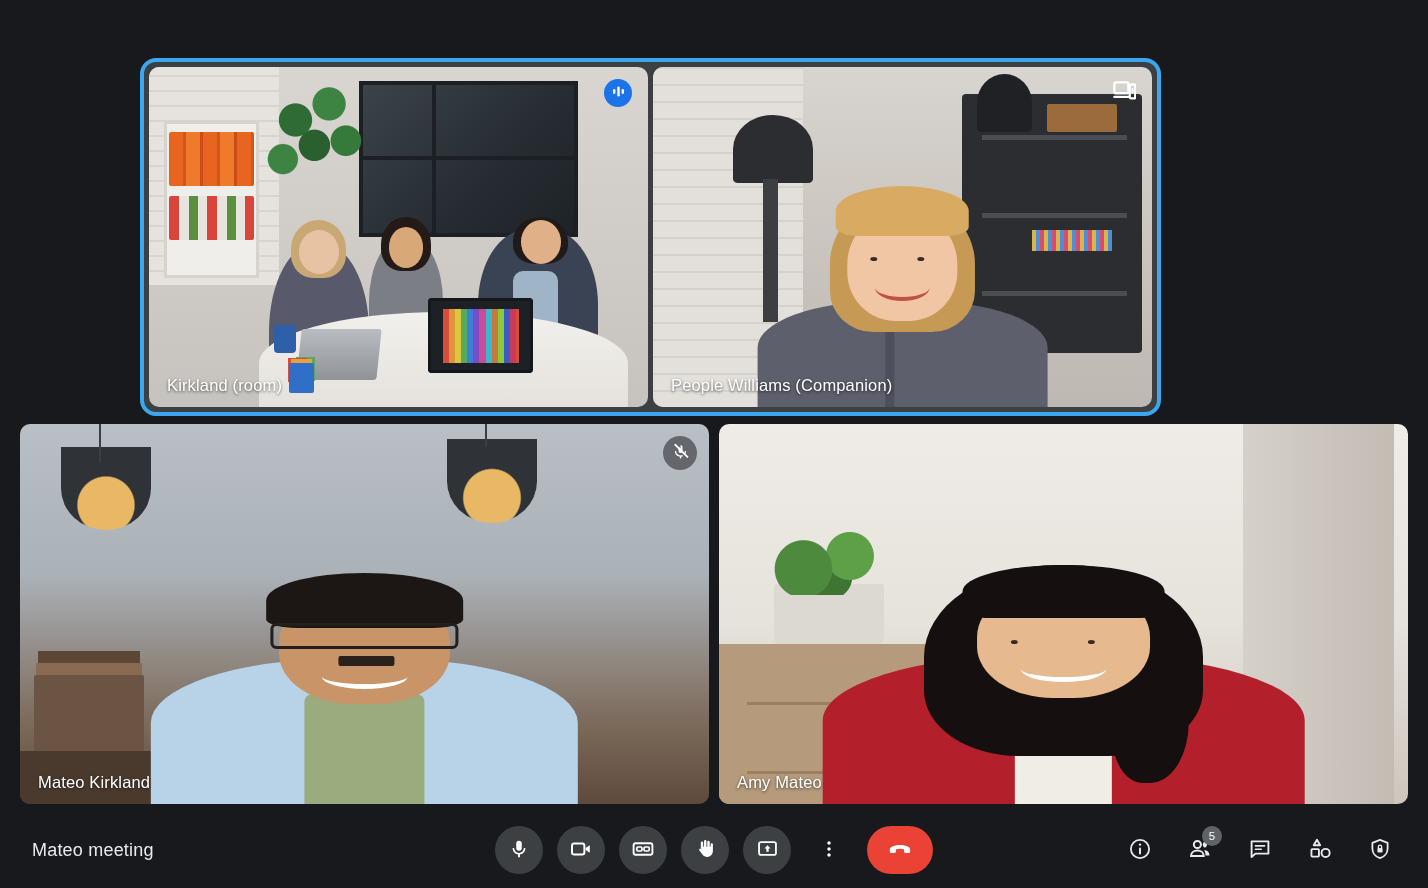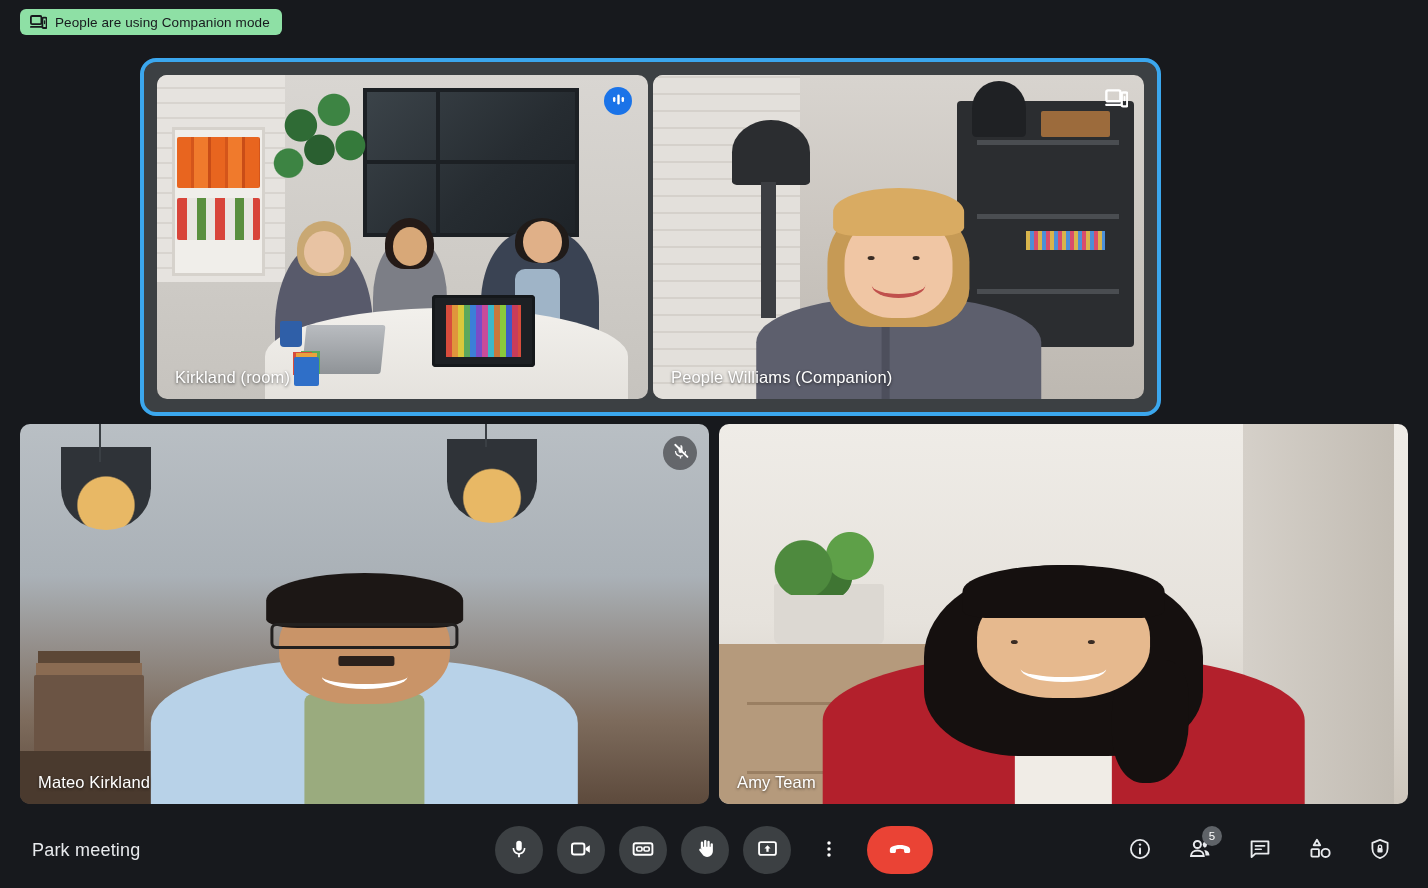--- a/index.html
+++ b/index.html
@@ -49,21 +49,21 @@
 
   
   .group-highlight {
     position: absolute;
     left: 140px;
     top: 14px;
     width: 1021px;
     height: 358px;
     border: 4px solid #3ba7ee;
     border-radius: 16px;
-    padding: 13px;
+    padding: 5px;
     display: flex;
     gap: 5px;
     background: #3c4043;
   }
   .group-highlight .tile { flex: 1 1 0; height: 100%; border-radius: 10px; }
 
   .bottom-row {
     position: absolute;
     left: 20px;
     top: 380px;
@@ -242,31 +242,20 @@
     color: #fff;
     font-size: 11.5px;
     display: flex; align-items: center; justify-content: center;
   }
 </style>
 </head>
 <body>
 
 <div id="app">
 
-  <div class="banner">
-    <span>
-      <svg width="17" height="15" viewBox="0 0 17 15">
-        <rect x="0.9" y="1" width="10.5" height="8.2" rx="1.2" fill="none" stroke="#17191d" stroke-width="1.8"></rect>
-        <rect x="0" y="11" width="12.4" height="1.8" rx="0.9" fill="#17191d"></rect>
-        <rect x="12.4" y="2.6" width="4.2" height="10.4" rx="1.1" fill="none" stroke="#17191d" stroke-width="1.8"></rect>
-        <rect x="13.9" y="5.2" width="1.3" height="4" rx="0.6" fill="#17191d"></rect>
-      </svg>
-    </span>
-    <span>People are using Companion mode</span>
-  </div>
 
   <div class="stage">
 
     <div class="group-highlight">
 
       <div class="tile">
         <div class="scene">
           <div class="room-wall"></div>
           <div class="room-brickwall"></div>
           <div class="room-window"></div>
@@ -397,29 +386,29 @@
             <div style="position:absolute;bottom:30%;left:42%;width:16%;height:22%;background:#1d2130;border-radius:50% 50% 30% 30%;"></div>
             <div class="hair" style="bottom:18%;width:58%;height:72%;background:#15100f;border-radius:48% 48% 34% 34%;"></div>
             <div style="position:absolute;bottom:8%;left:60%;width:16%;height:46%;background:#15100f;border-radius:44% 30% 50% 40%;"></div>
             <div class="head" style="bottom:40%;width:36%;height:44%;background:#e6b98e;"></div>
             <div class="hair" style="bottom:70%;width:42%;height:20%;background:#15100f;border-radius:50% 50% 14% 14%;"></div>
             <div class="eye" style="left:39%;bottom:60%;"></div>
             <div class="eye" style="left:55%;bottom:60%;"></div>
             <div class="smile" style="bottom:46%;width:18%;height:10%;border-bottom-color:#fff;border-bottom-width:5px;"></div>
           </div>
         </div>
-        <div class="tile-name">Amy Team</div>
+        <div class="tile-name">Amy Mateo</div>
       </div>
 
     </div>
   </div>
 
   <div class="bottombar">
 
-    <div class="meeting-title">Park meeting</div>
+    <div class="meeting-title">Mateo meeting</div>
 
     <div class="center-controls">
 
       <button class="ctrl">
         <span>
           <svg width="22" height="22" viewBox="0 0 24 24">
             <path d="M12 14a3 3 0 0 0 3-3V6a3 3 0 1 0-6 0v5a3 3 0 0 0 3 3z" fill="#fff"></path>
             <path d="M17.3 11a5.3 5.3 0 0 1-10.6 0H5a7 7 0 0 0 6 6.9V21h2v-3.1a7 7 0 0 0 6-6.9h-1.7z" fill="#fff"></path>
           </svg>
         </span>

